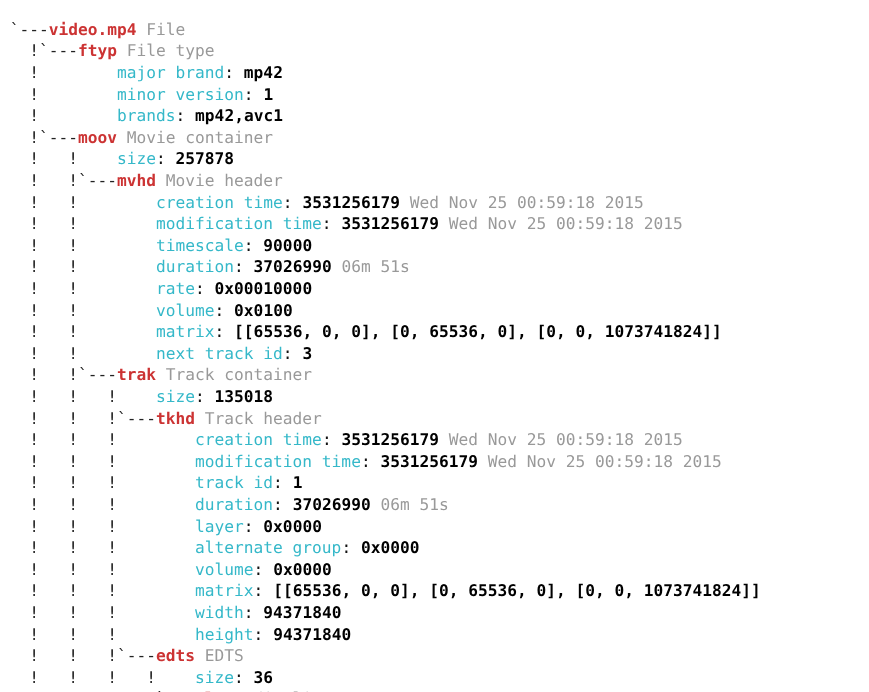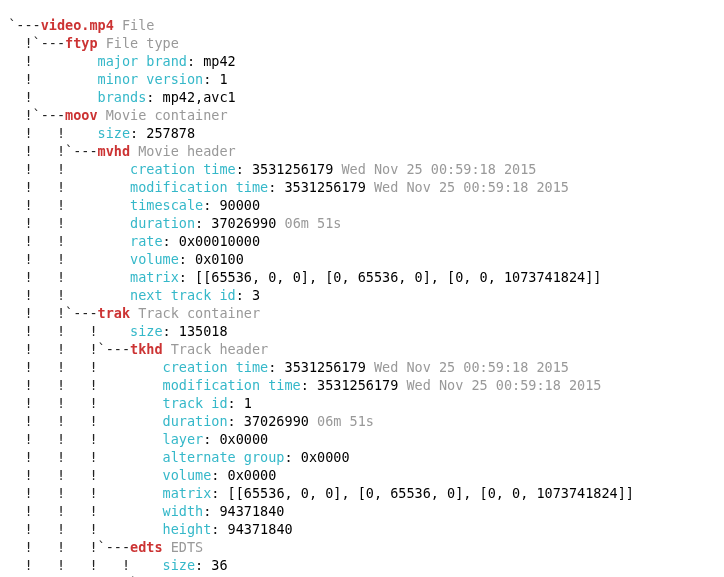--- a/index.html
+++ b/index.html
@@ -26,19 +26,19 @@
     white-space: pre;
     height: 18px;
     overflow: visible;
   }
   
   .tree   { color: #222222; }   
   .node   { color: #cc3333; font-weight: bold; }  
   .desc   { color: #999999; }   
   .key    { color: #35b8c9; }   
   .punct  { color: #111111; }   
-  .val    { color: #000000; font-weight: normal; }  
+  .val    { color: #000000; font-weight: bold; }  
   .note   { color: #999999; text-align: center; }   
 </style>
 </head>
 <body style="background: rgb(255, 255, 255);">
 
 <pre id="tree-output"><div class="line"><span class="tree" style="color: rgb(34, 34, 34);"> `---</span><span class="node" style="color: rgb(204, 51, 51);">video.mp4</span><span class="desc" style="color: rgb(153, 153, 153);"> File</span></div><div class="line"><span class="tree" style="color: rgb(34, 34, 34);">   !`---</span><span class="node" style="color: rgb(204, 51, 51);">ftyp</span><span class="desc" style="color: rgb(153, 153, 153);"> File type</span></div><div class="line"><span class="tree" style="color: rgb(34, 34, 34);">   !        </span><span class="key" style="color: rgb(53, 184, 201);">major brand</span><span class="punct">:</span><span class="val" style="color: rgb(0, 0, 0);"> mp42</span></div><div class="line"><span class="tree" style="color: rgb(34, 34, 34);">   !        </span><span class="key" style="color: rgb(53, 184, 201);">minor version</span><span class="punct">:</span><span class="val" style="color: rgb(0, 0, 0);"> 1</span></div><div class="line"><span class="tree" style="color: rgb(34, 34, 34);">   !        </span><span class="key" style="color: rgb(53, 184, 201);">brands</span><span class="punct">:</span><span class="val" style="color: rgb(0, 0, 0);"> mp42,avc1</span></div><div class="line"><span class="tree" style="color: rgb(34, 34, 34);">   !`---</span><span class="node" style="color: rgb(204, 51, 51);">moov</span><span class="desc" style="color: rgb(153, 153, 153);"> Movie container</span></div><div class="line"><span class="tree" style="color: rgb(34, 34, 34);">   !   !    </span><span class="key" style="color: rgb(53, 184, 201);">size</span><span class="punct">:</span><span class="val" style="color: rgb(0, 0, 0);"> 257878</span></div><div class="line"><span class="tree" style="color: rgb(34, 34, 34);">   !   !`---</span><span class="node" style="color: rgb(204, 51, 51);">mvhd</span><span class="desc" style="color: rgb(153, 153, 153);"> Movie header</span></div><div class="line"><span class="tree" style="color: rgb(34, 34, 34);">   !   !        </span><span class="key" style="color: rgb(53, 184, 201);">creation time</span><span class="punct">:</span><span class="val" style="color: rgb(0, 0, 0);"> 3531256179</span><span class="note" style="color: rgb(153, 153, 153);"> Wed Nov 25 00:59:18 2015</span></div><div class="line"><span class="tree" style="color: rgb(34, 34, 34);">   !   !        </span><span class="key" style="color: rgb(53, 184, 201);">modification time</span><span class="punct">:</span><span class="val" style="color: rgb(0, 0, 0);"> 3531256179</span><span class="note" style="color: rgb(153, 153, 153);"> Wed Nov 25 00:59:18 2015</span></div><div class="line"><span class="tree" style="color: rgb(34, 34, 34);">   !   !        </span><span class="key" style="color: rgb(53, 184, 201);">timescale</span><span class="punct">:</span><span class="val" style="color: rgb(0, 0, 0);"> 90000</span></div><div class="line"><span class="tree" style="color: rgb(34, 34, 34);">   !   !        </span><span class="key" style="color: rgb(53, 184, 201);">duration</span><span class="punct">:</span><span class="val" style="color: rgb(0, 0, 0);"> 37026990</span><span class="note" style="color: rgb(153, 153, 153);"> 06m 51s</span></div><div class="line"><span class="tree" style="color: rgb(34, 34, 34);">   !   !        </span><span class="key" style="color: rgb(53, 184, 201);">rate</span><span class="punct">:</span><span class="val" style="color: rgb(0, 0, 0);"> 0x00010000</span></div><div class="line"><span class="tree" style="color: rgb(34, 34, 34);">   !   !        </span><span class="key" style="color: rgb(53, 184, 201);">volume</span><span class="punct">:</span><span class="val" style="color: rgb(0, 0, 0);"> 0x0100</span></div><div class="line"><span class="tree" style="color: rgb(34, 34, 34);">   !   !        </span><span class="key" style="color: rgb(53, 184, 201);">matrix</span><span class="punct">:</span><span class="val" style="color: rgb(0, 0, 0);"> [[65536, 0, 0], [0, 65536, 0], [0, 0, 1073741824]]</span></div><div class="line"><span class="tree" style="color: rgb(34, 34, 34);">   !   !        </span><span class="key" style="color: rgb(53, 184, 201);">next track id</span><span class="punct">:</span><span class="val" style="color: rgb(0, 0, 0);"> 3</span></div><div class="line"><span class="tree" style="color: rgb(34, 34, 34);">   !   !`---</span><span class="node" style="color: rgb(204, 51, 51);">trak</span><span class="desc" style="color: rgb(153, 153, 153);"> Track container</span></div><div class="line"><span class="tree" style="color: rgb(34, 34, 34);">   !   !   !    </span><span class="key" style="color: rgb(53, 184, 201);">size</span><span class="punct">:</span><span class="val" style="color: rgb(0, 0, 0);"> 135018</span></div><div class="line"><span class="tree" style="color: rgb(34, 34, 34);">   !   !   !`---</span><span class="node" style="color: rgb(204, 51, 51);">tkhd</span><span class="desc" style="color: rgb(153, 153, 153);"> Track header</span></div><div class="line"><span class="tree" style="color: rgb(34, 34, 34);">   !   !   !        </span><span class="key" style="color: rgb(53, 184, 201);">creation time</span><span class="punct">:</span><span class="val" style="color: rgb(0, 0, 0);"> 3531256179</span><span class="note" style="color: rgb(153, 153, 153);"> Wed Nov 25 00:59:18 2015</span></div><div class="line"><span class="tree" style="color: rgb(34, 34, 34);">   !   !   !        </span><span class="key" style="color: rgb(53, 184, 201);">modification time</span><span class="punct">:</span><span class="val" style="color: rgb(0, 0, 0);"> 3531256179</span><span class="note" style="color: rgb(153, 153, 153);"> Wed Nov 25 00:59:18 2015</span></div><div class="line"><span class="tree" style="color: rgb(34, 34, 34);">   !   !   !        </span><span class="key" style="color: rgb(53, 184, 201);">track id</span><span class="punct">:</span><span class="val" style="color: rgb(0, 0, 0);"> 1</span></div><div class="line"><span class="tree" style="color: rgb(34, 34, 34);">   !   !   !        </span><span class="key" style="color: rgb(53, 184, 201);">duration</span><span class="punct">:</span><span class="val" style="color: rgb(0, 0, 0);"> 37026990</span><span class="note" style="color: rgb(153, 153, 153);"> 06m 51s</span></div><div class="line"><span class="tree" style="color: rgb(34, 34, 34);">   !   !   !        </span><span class="key" style="color: rgb(53, 184, 201);">layer</span><span class="punct">:</span><span class="val" style="color: rgb(0, 0, 0);"> 0x0000</span></div><div class="line"><span class="tree" style="color: rgb(34, 34, 34);">   !   !   !        </span><span class="key" style="color: rgb(53, 184, 201);">alternate group</span><span class="punct">:</span><span class="val" style="color: rgb(0, 0, 0);"> 0x0000</span></div><div class="line"><span class="tree" style="color: rgb(34, 34, 34);">   !   !   !        </span><span class="key" style="color: rgb(53, 184, 201);">volume</span><span class="punct">:</span><span class="val" style="color: rgb(0, 0, 0);"> 0x0000</span></div><div class="line"><span class="tree" style="color: rgb(34, 34, 34);">   !   !   !        </span><span class="key" style="color: rgb(53, 184, 201);">matrix</span><span class="punct">:</span><span class="val" style="color: rgb(0, 0, 0);"> [[65536, 0, 0], [0, 65536, 0], [0, 0, 1073741824]]</span></div><div class="line"><span class="tree" style="color: rgb(34, 34, 34);">   !   !   !        </span><span class="key" style="color: rgb(53, 184, 201);">width</span><span class="punct">:</span><span class="val" style="color: rgb(0, 0, 0);"> 94371840</span></div><div class="line"><span class="tree" style="color: rgb(34, 34, 34);">   !   !   !        </span><span class="key" style="color: rgb(53, 184, 201);">height</span><span class="punct">:</span><span class="val" style="color: rgb(0, 0, 0);"> 94371840</span></div><div class="line"><span class="tree" style="color: rgb(34, 34, 34);">   !   !   !`---</span><span class="node" style="color: rgb(204, 51, 51);">edts</span><span class="desc" style="color: rgb(153, 153, 153);"> EDTS</span></div><div class="line"><span class="tree" style="color: rgb(34, 34, 34);">   !   !   !   !    </span><span class="key" style="color: rgb(53, 184, 201);">size</span><span class="punct">:</span><span class="val" style="color: rgb(0, 0, 0);"> 36</span></div><div class="line"><span class="tree" style="color: rgb(34, 34, 34);">   !   !   !    `---</span><span class="node" style="color: rgb(204, 51, 51);">elst</span><span class="desc" style="color: rgb(153, 153, 153);"> Edit list</span></div></pre>
 
 </body></html>

